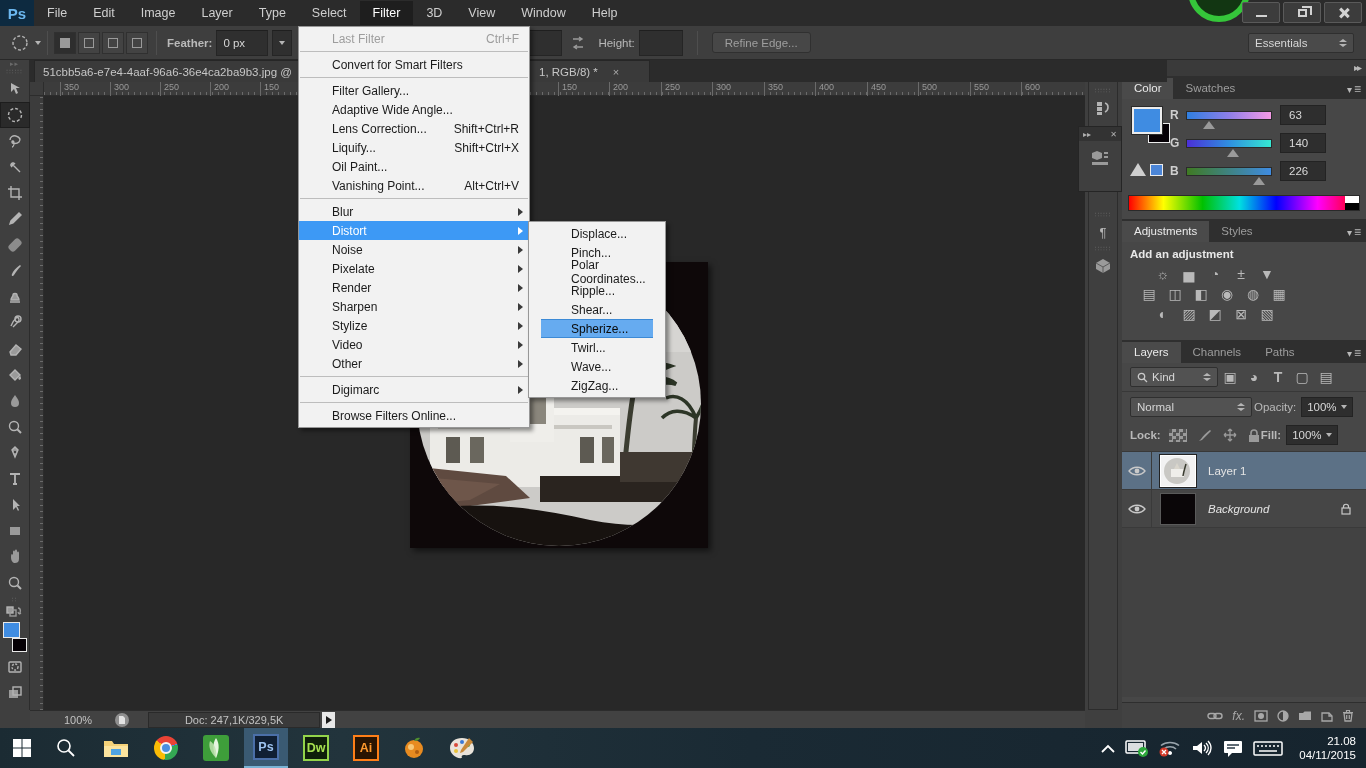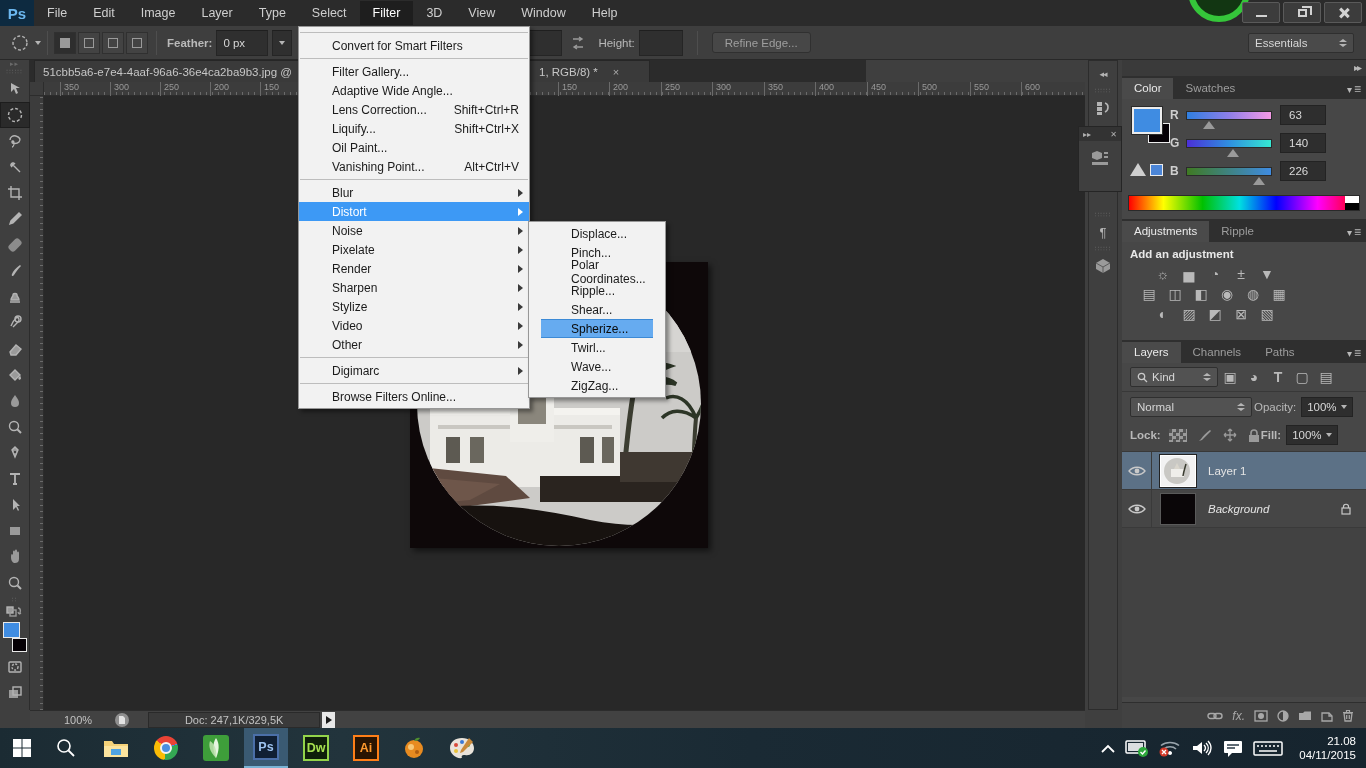--- a/index.html
+++ b/index.html
@@ -38,21 +38,21 @@
   .mode-glyph2 { width:10px; height:10px; border:1.5px solid #9a9a9a; position:relative; }
 
   
   #toolbar { position:absolute; left:0; top:60px; width:30px; height:650px; background:#3f3f3f; border-right:1px solid #2c2c2c; z-index:5; }
   .tool { width:30px; height:26px; display:flex; align-items:center; justify-content:center; position:relative; }
   .tool.selected { background:#2a2a2a; border:1px solid #1d1d1d; }
   .tool svg { stroke:#b4b4b4; fill:none; stroke-width:1.4; }
   .tb-grip { height:8px; display:flex; align-items:center; justify-content:center; color:#6a6a6a; font-size:7px; letter-spacing:1px; overflow:hidden; }
 
   
-  #tabbar { position:absolute; left:30px; top:60px; width:836px; height:22px; background:#2b2b2b; z-index:6; }
+  #tabbar { position:absolute; left:30px; top:60px; width:1137px; height:22px; background:#2b2b2b; z-index:6; }
   #doc-tab { position:absolute; left:4px; top:0px; width:616px; height:22px; background:#3a3a3a; border:1px solid #262626; border-bottom:none; color:#c6c6c6; font-size:11.5px; display:flex; align-items:center; }
   #tab-close { position:absolute; left:574px; top:4px; width:14px; height:14px; color:#a9a9a9; font-size:11px; display:flex;align-items:center;justify-content:center; }
   #ruler-corner { position:absolute; left:30px; top:82px; width:14px; height:14px; background:#3c3c3c; border-right:1px solid #2c2c2c; border-bottom:1px solid #2c2c2c; z-index:6; }
   #hruler { position:absolute; left:44px; top:82px; width:1041px; height:14px; background:#3c3c3c; border-bottom:1px solid #2c2c2c; z-index:6;
     background-image:repeating-linear-gradient(90deg,#6a6a6a 0 1px,transparent 1px 6px); background-size:100% 4px; background-position:0 10px; background-repeat:no-repeat; }
   .rnum { position:absolute; top:0px; color:#999999; font-size:9px; border-left:1px solid #6a6a6a; height:14px; padding-left:3px; }
   #vruler { position:absolute; left:30px; top:96px; width:14px; height:614px; background:#3c3c3c; border-right:1px solid #2c2c2c; z-index:6;
     background-image:repeating-linear-gradient(0deg,#6a6a6a 0 1px,transparent 1px 6px); background-size:4px 100%; background-position:10px 0; background-repeat:no-repeat; }
   #canvas { position:absolute; left:44px; top:96px; width:1041px; height:614px; background:#282828; z-index:4; }
   #image-wrap { position:absolute; left:366px; top:166px; width:298px; height:286px; box-shadow:3px 3px 6px rgba(0,0,0,.55); }
@@ -498,21 +498,21 @@
         <div style="position:absolute; left:6px; top:96px; width:232px; height:16px; border:1px solid #2a2a2a; background:linear-gradient(90deg,#ff0000,#ffff00 15%,#00c000 32%,#00e0e0 48%,#0000ff 64%,#ff00ff 82%,#ff0000)">
           <div style="position:absolute; right:0; top:0; width:14px; height:7px; background:#ffffff;"></div>
           <div style="position:absolute; right:0; bottom:0; width:14px; height:7px; background:#000000;"></div>
         </div>
       </div>
     </div>
 
     <div>
       <div class="tabstrip">
         <div class="ptab active">Adjustments</div>
-        <div class="ptab">Ripple</div>
+        <div class="ptab">Styles</div>
         <div class="pmenu"></div>
       </div>
       <div class="pbody" style="height:98px; padding:4px 0 0 8px;">
         <div style="color:#e8e8e8; font-size:11.5px; font-weight:bold; margin:2px 0 4px;">Add an adjustment</div>
         <div style="display:flex; margin-left:20px;">
           <span class="adj-icon">☼</span>
           <span class="adj-icon">▅</span>
           <span class="adj-icon">◔</span>
           <span class="adj-icon">±</span>
           <span class="adj-icon">▼</span>
@@ -658,20 +658,24 @@
           <svg width="12" height="13" class="bi">
               <path d="M2 4 L10 4 L9 12 L3 12 Z" fill="none" stroke="#a8a8a8" stroke-width="1.3"></path>
               <path d="M1 3.5 L11 3.5 M4.5 3 L4.5 1.5 L7.5 1.5 L7.5 3 M4.7 6 L4.7 10 M7.3 6 L7.3 10" stroke="#a8a8a8" stroke-width="1.2" fill="none"></path>
             </svg>
         </div>
       </div>
     </div>
   </div>
 
   <div id="filter-menu">
+    <div class="fm-item disabled">
+      <span>Last Filter</span>
+      <span class="sc">Ctrl+F</span>
+    </div>
     <div class="fm-sep"></div>
     <div class="fm-item">
         <span>Convert for Smart Filters</span>
       </div>
     <div class="fm-sep"></div>
     <div class="fm-item">
         <span>Filter Gallery...</span>
       </div>
     <div class="fm-item">
         <span>Adaptive Wide Angle...</span>

